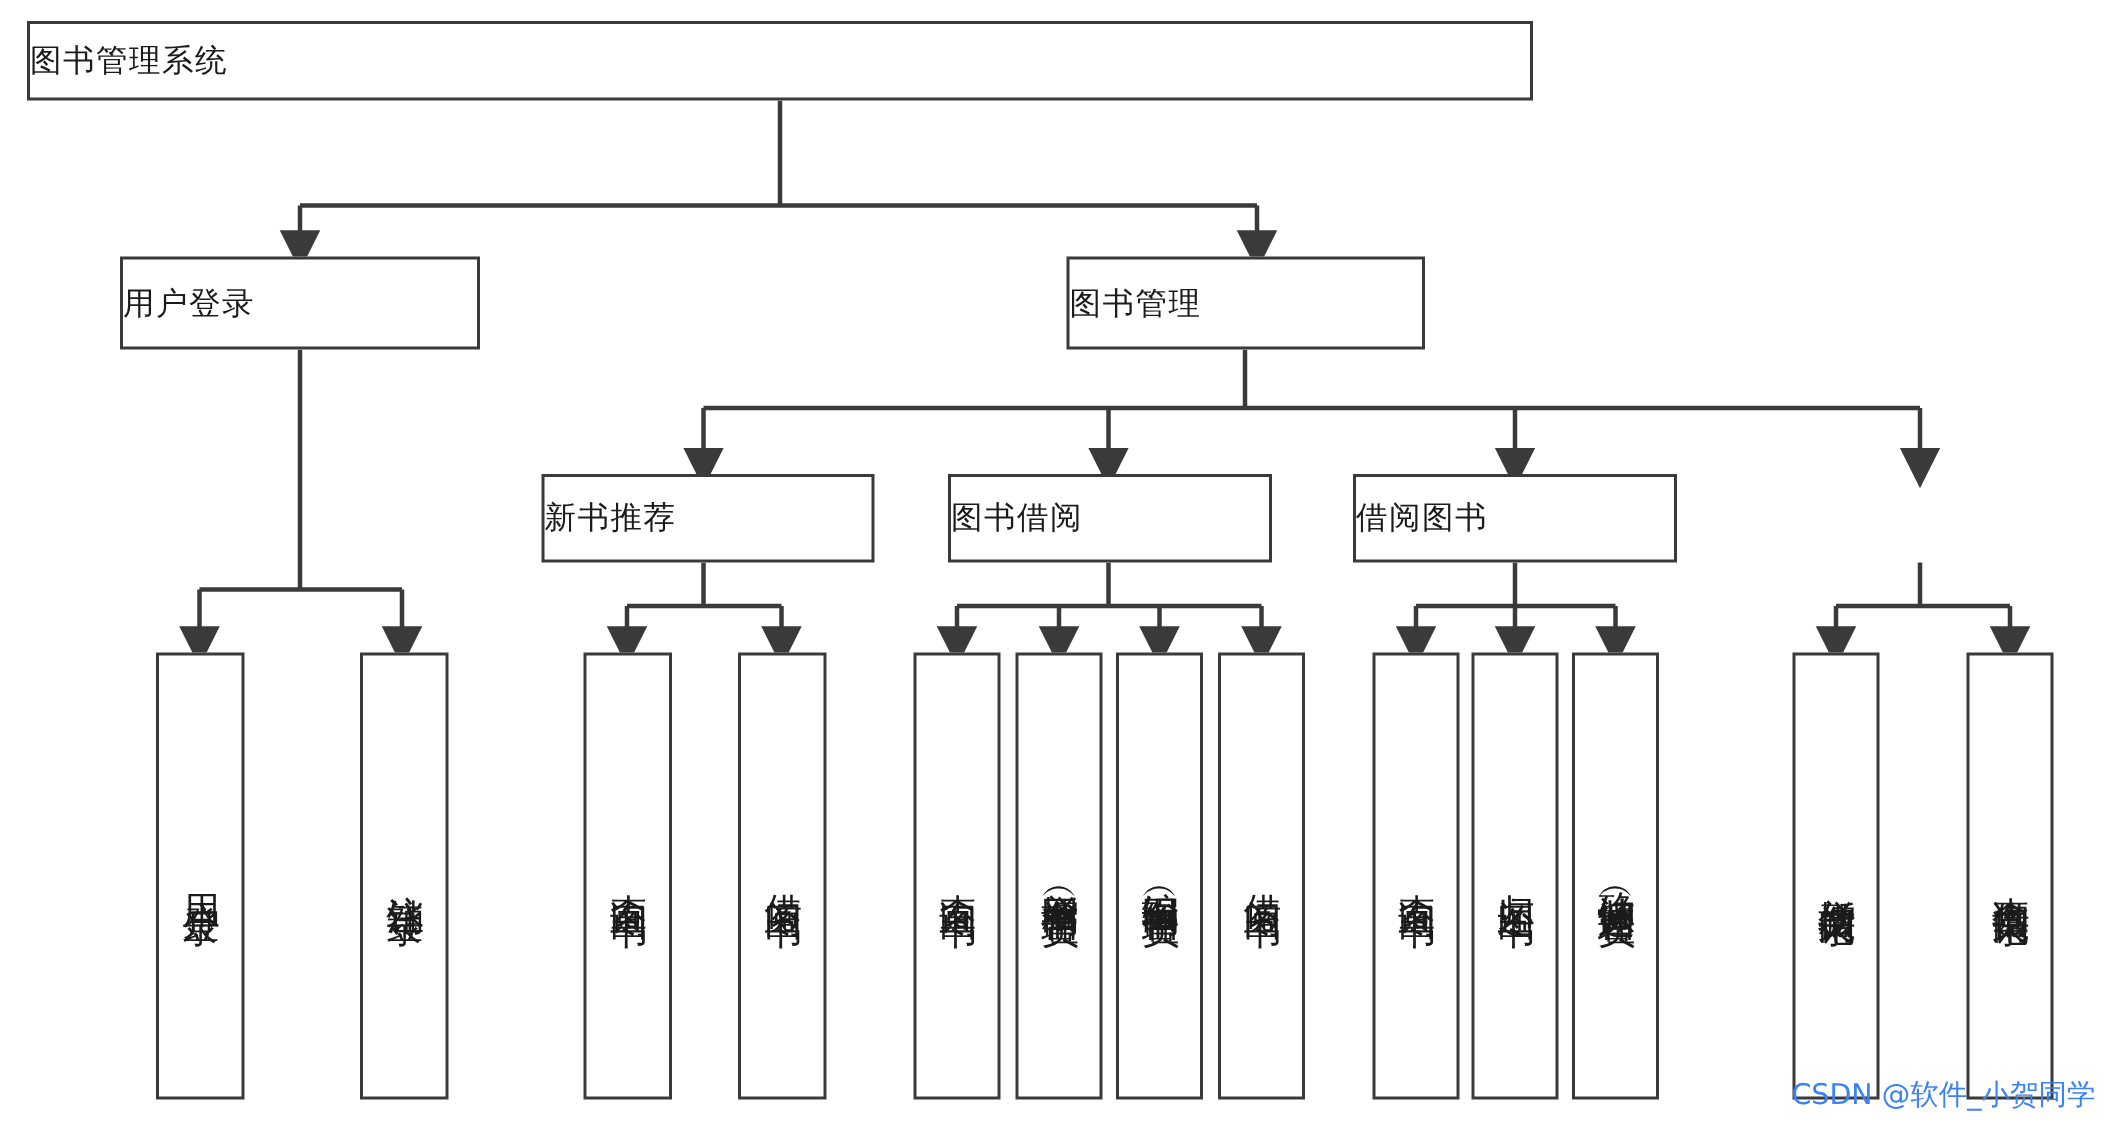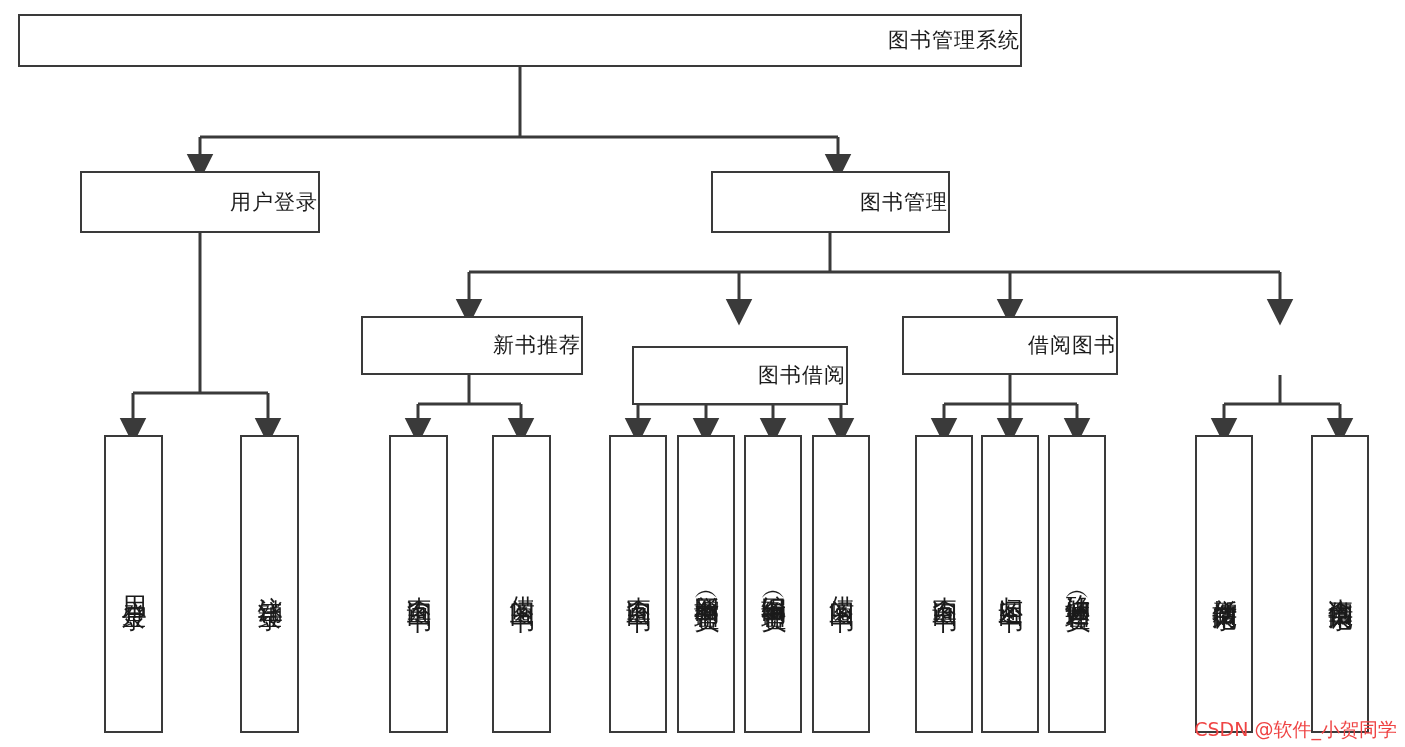--- a/index.html
+++ b/index.html
@@ -12,21 +12,21 @@
   #canvas{position:absolute;left:0;top:0;width:1405px;height:747px;}
   svg.wires{position:absolute;left:0;top:0;width:1405px;height:747px;pointer-events:none;}
 
   .node{
     position:absolute;
     box-sizing:border-box;
     background:#ffffff;
     border:2px solid #3a3a3a;
     display:flex;
     align-items:center;
-    justify-content:flex-end;
+    justify-content:flex-start;
     color:#1b1b1b;
   }
   .node.h{ }
   .node.h .lbl{
     font-size:21px;
     line-height:1;
     letter-spacing:1px;
     white-space:nowrap;
   }
   .node.root .lbl{font-size:21px;}
@@ -47,21 +47,21 @@
   }
   .node.v.tall .lbl{
     font-size:25px;
     letter-spacing:2px;
   }
 
   .watermark{
     position:absolute;
     right:8px;bottom:4px;
     font-size:19px;
-    color:#ef4444;
+    color:#3b82f6;
     white-space:nowrap;
     letter-spacing:0px;
   }
 </style>
 </head>
 <body>
 
 <div id="canvas">
 
   <svg class="wires" viewBox="0 0 1405 747" xmlns="http://www.w3.org/2000/svg">
@@ -121,21 +121,21 @@
   <div class="node h" style="left:80px;top:171px;width:240px;height:62px;">
     <span class="lbl">用户登录</span>
   </div>
   <div class="node h" style="left:711px;top:171px;width:239px;height:62px;">
     <span class="lbl">图书管理</span>
   </div>
 
   <div class="node h" style="left:361px;top:316px;width:222px;height:59px;">
     <span class="lbl">新书推荐</span>
   </div>
-  <div class="node h" style="left:632px;top:316px;width:216px;height:59px;margin-top:30px;">
+  <div class="node h" style="left:632px;top:316px;width:216px;height:59px;">
     <span class="lbl">图书借阅</span>
   </div>
   <div class="node h" style="left:902px;top:316px;width:216px;height:59px;">
     <span class="lbl">借阅图书</span>
   </div>
 
   <div class="node v" style="left:104px;top:435px;width:59px;height:298px;">
     <span class="lbl">用户登录</span>
   </div>
   <div class="node v" style="left:240px;top:435px;width:59px;height:298px;">

